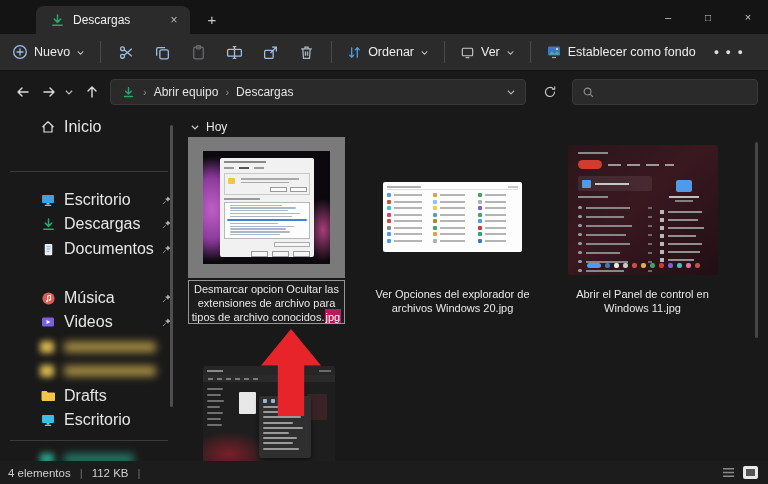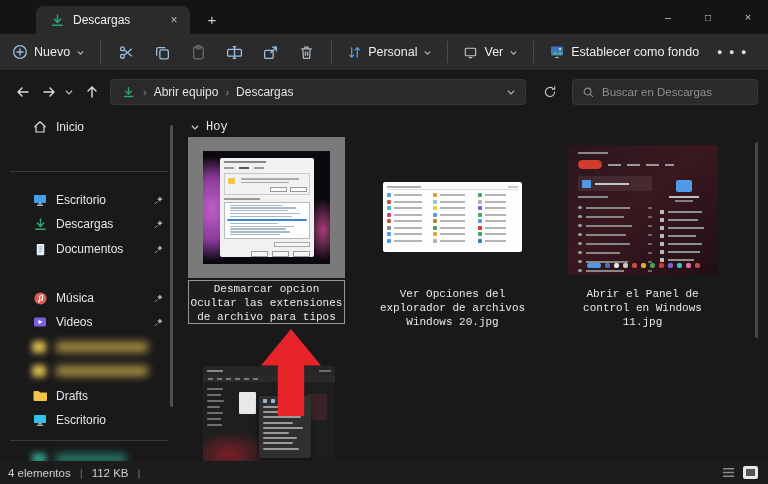--- a/index.html
+++ b/index.html
@@ -32,34 +32,34 @@
   .crumb{color:#e4e4e4;white-space:nowrap;}
   .crumb-sep{color:#909090;font-size:11px;}
   .addr-end{margin-left:auto;}
   .refresh-btn{position:absolute;left:537px;top:8px;width:26px;height:26px;display:flex;align-items:center;justify-content:center;border-radius:4px;}
   .searchbox{position:absolute;left:572px;top:8px;width:186px;height:26px;background:#2a2a2a;border:1px solid #383838;border-radius:4px;display:flex;align-items:center;padding:0 9px;gap:7px;}
   .searchbox input{background:transparent;border:none;outline:none;color:#bbbbbb;font-size:11.5px;width:100%;font-family:inherit;}
   .searchbox input::placeholder{color:#8f8f8f;}
 
   
   .sidebar{position:absolute;left:0;top:112px;width:180px;height:349px;overflow:hidden;}
-  .side-item{position:absolute;left:8px;width:164px;height:24px;display:flex;align-items:center;border-radius:4px;font-size:12px;color:#e6e6e6;padding-left:6px;}
+  .side-item{position:absolute;left:16px;width:164px;height:24px;display:flex;align-items:center;border-radius:4px;font-size:16px;color:#e6e6e6;padding-left:6px;}
   .s-chev{width:18px;display:flex;justify-content:center;flex:none;}
   .s-ic{width:16px;height:16px;flex:none;display:flex;align-items:center;justify-content:center;}
   .s-label{margin-left:8px;white-space:nowrap;overflow:hidden;flex:1;}
   .s-pin{margin-left:auto;margin-right:8px;flex:none;}
   .side-sep{position:absolute;left:10px;width:158px;height:1px;background:#3a3a3a;}
   .blur-ic{width:14px;height:12px;border-radius:2px;background:#d8b84f;filter:blur(3px);}
   .blur-bar{height:10px;width:92px;border-radius:3px;background:#c8a84e;filter:blur(4px);opacity:.85;margin-left:10px;}
   .blur-teal .blur-ic{background:#2f9a86;}
   .blur-teal .blur-bar{background:#2a8f7a;width:70px;}
   .side-scrollbar{position:absolute;left:170px;top:13px;width:3px;height:282px;background:#4f4f4f;border-radius:2px;}
 
   
-  .main{position:absolute;left:180px;top:112px;width:588px;height:349px;overflow:hidden;font-family:Liberation Mono, monospace;}
+  .main{position:absolute;left:180px;top:112px;width:588px;height:349px;overflow:hidden;}
   .group-header{position:absolute;left:10px;top:8px;display:flex;align-items:center;gap:6px;font-size:12px;color:#e8e8e8;}
   .main-scrollbar{position:absolute;right:10px;top:30px;width:3px;height:196px;background:#454545;border-radius:2px;}
 
   .file-caption{font-size:11px;line-height:14px;text-align:center;color:#e8e8e8;}
   .ext-hl{background:#be185d;color:#ffffff;padding:2px 1px;}
 
   
   .file1-backdrop{position:absolute;left:8px;top:25px;width:157px;height:141px;background:#7a7a7a;}
   .file1-img{position:absolute;left:15px;top:14px;width:127px;height:113px;background:#0b090d;overflow:hidden;}
   .blob-purple{position:absolute;left:-8px;top:8px;width:48px;height:100px;background:radial-gradient(ellipse at 35% 50%,#c060c8 0%,#8a3a9a 45%,rgba(40,10,50,0) 75%);filter:blur(2px);}
@@ -236,21 +236,21 @@
           </svg>
         </span>
       </div>
     <div class="tb-sep"></div>
     <div class="tb-btn">
       <span>
           <svg width="15" height="15" viewBox="0 0 16 16" fill="none" stroke="#4b9fe1" stroke-width="1.4" stroke-linecap="round" stroke-linejoin="round">
             <path d="M5 3v10M2.8 10.8L5 13l2.2-2.2M11 13V3M8.8 5.2L11 3l2.2 2.2"></path>
           </svg>
         </span>
-      <span>Personal</span>
+      <span>Ordenar</span>
       <span>
           <svg width="9" height="9" viewBox="0 0 16 16">
             <path d="M3 6l5 5 5-5" stroke="#b8b8b8" stroke-width="1.8" fill="none"></path>
           </svg>
         </span>
     </div>
     <div class="tb-sep"></div>
     <div class="tb-btn">
       <span>
           <svg width="15" height="15" viewBox="0 0 16 16" fill="none" stroke="#c8c8c8" stroke-width="1.2">
@@ -326,21 +326,20 @@
         </svg>
       </div>
 
     <div class="searchbox">
       <span>
           <svg width="13" height="13" viewBox="0 0 16 16" fill="none" stroke="#909090" stroke-width="1.3">
             <circle cx="6.8" cy="6.8" r="4.2"></circle>
             <path d="M10 10l3.5 3.5"></path>
           </svg>
         </span>
-      <input type="text" placeholder="Buscar en Descargas" style="">
     </div>
   </div>
 
   <div class="sidebar">
 
     <div class="side-item" style="top:3px">
       <span class="s-chev"></span>
       <span class="s-ic">
           <svg width="16" height="16" viewBox="0 0 16 16" fill="none" stroke="#e0e0e0" stroke-width="1.2" stroke-linejoin="round">
             <path d="M2.5 8L8 2.8 13.5 8M4 7.2V13h8V7.2"></path>

